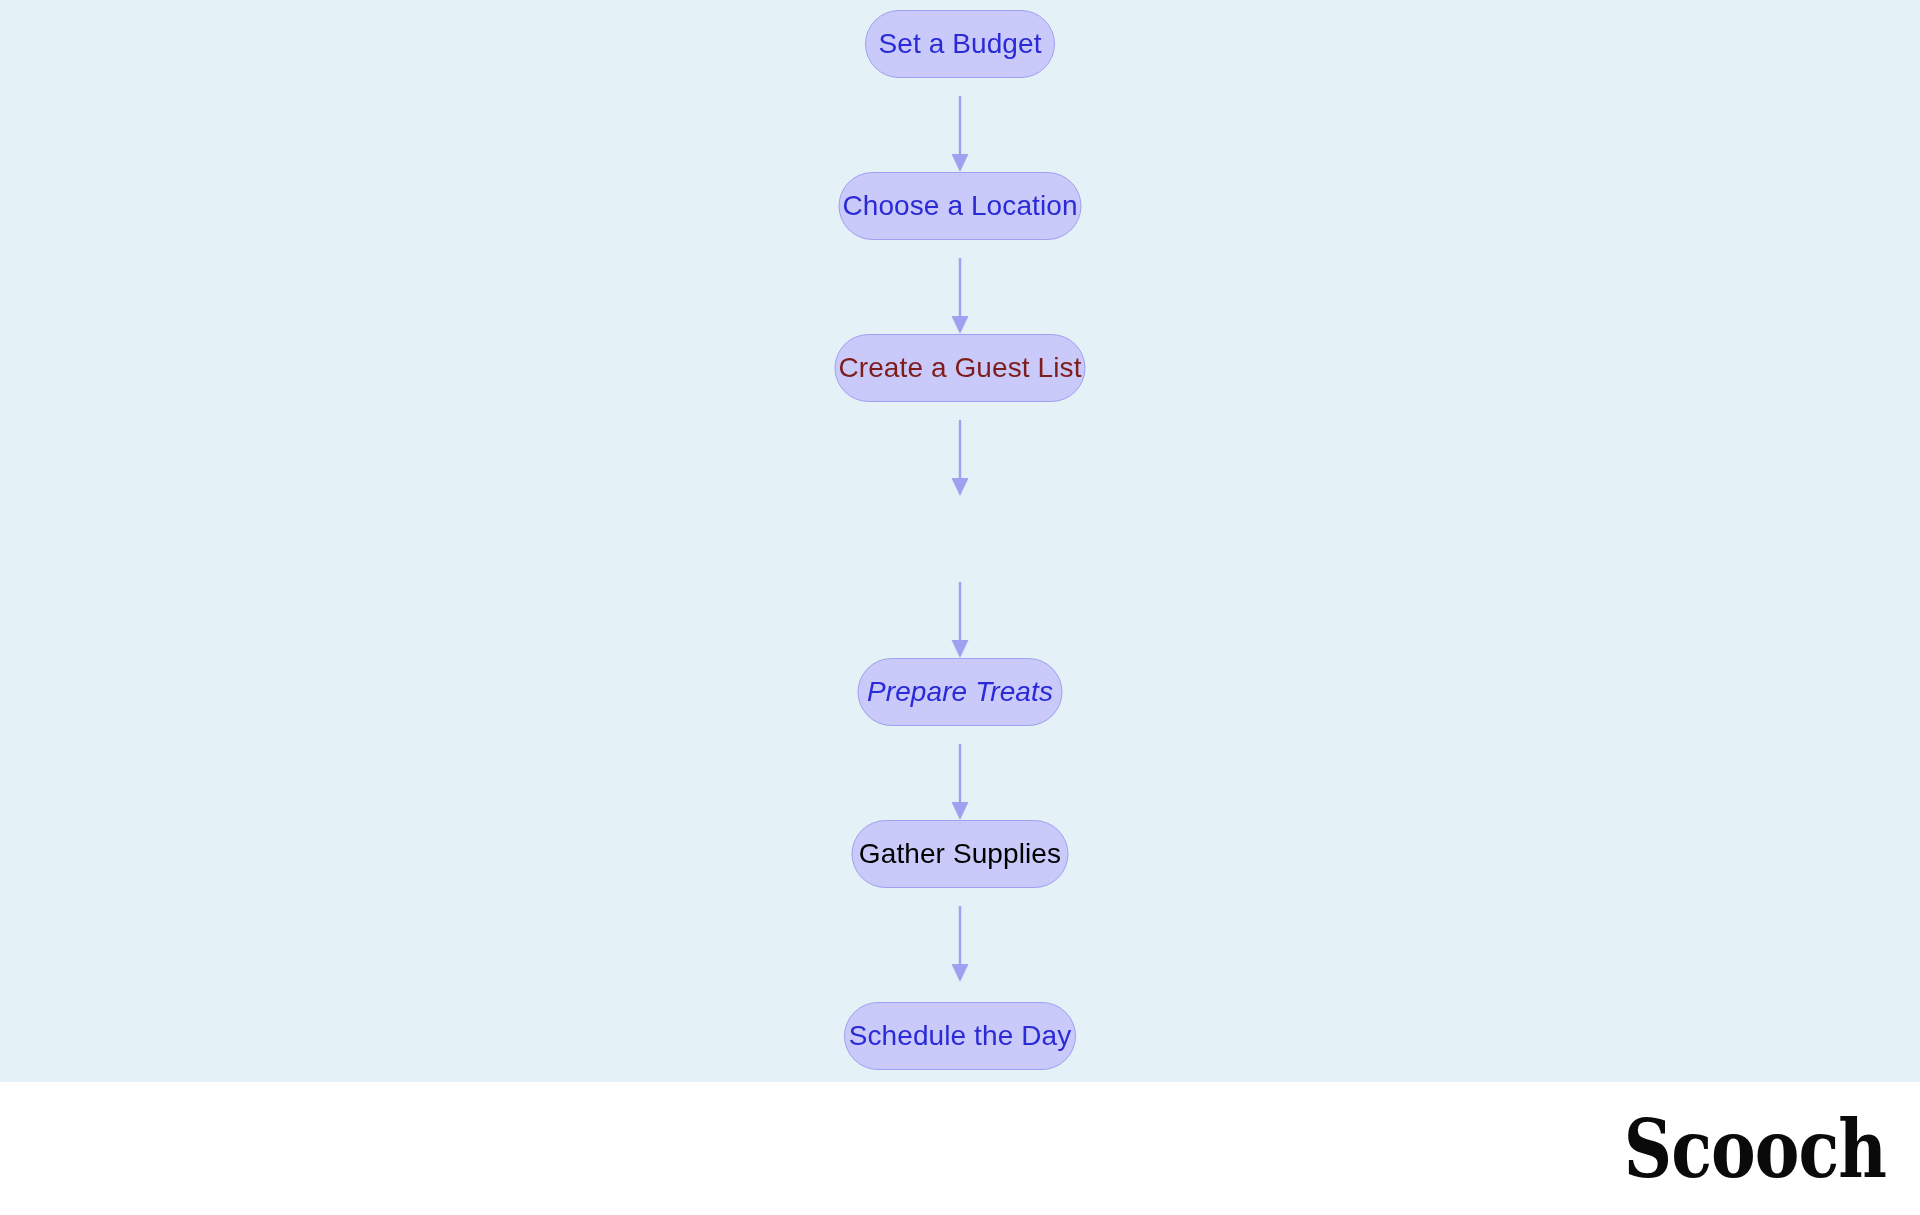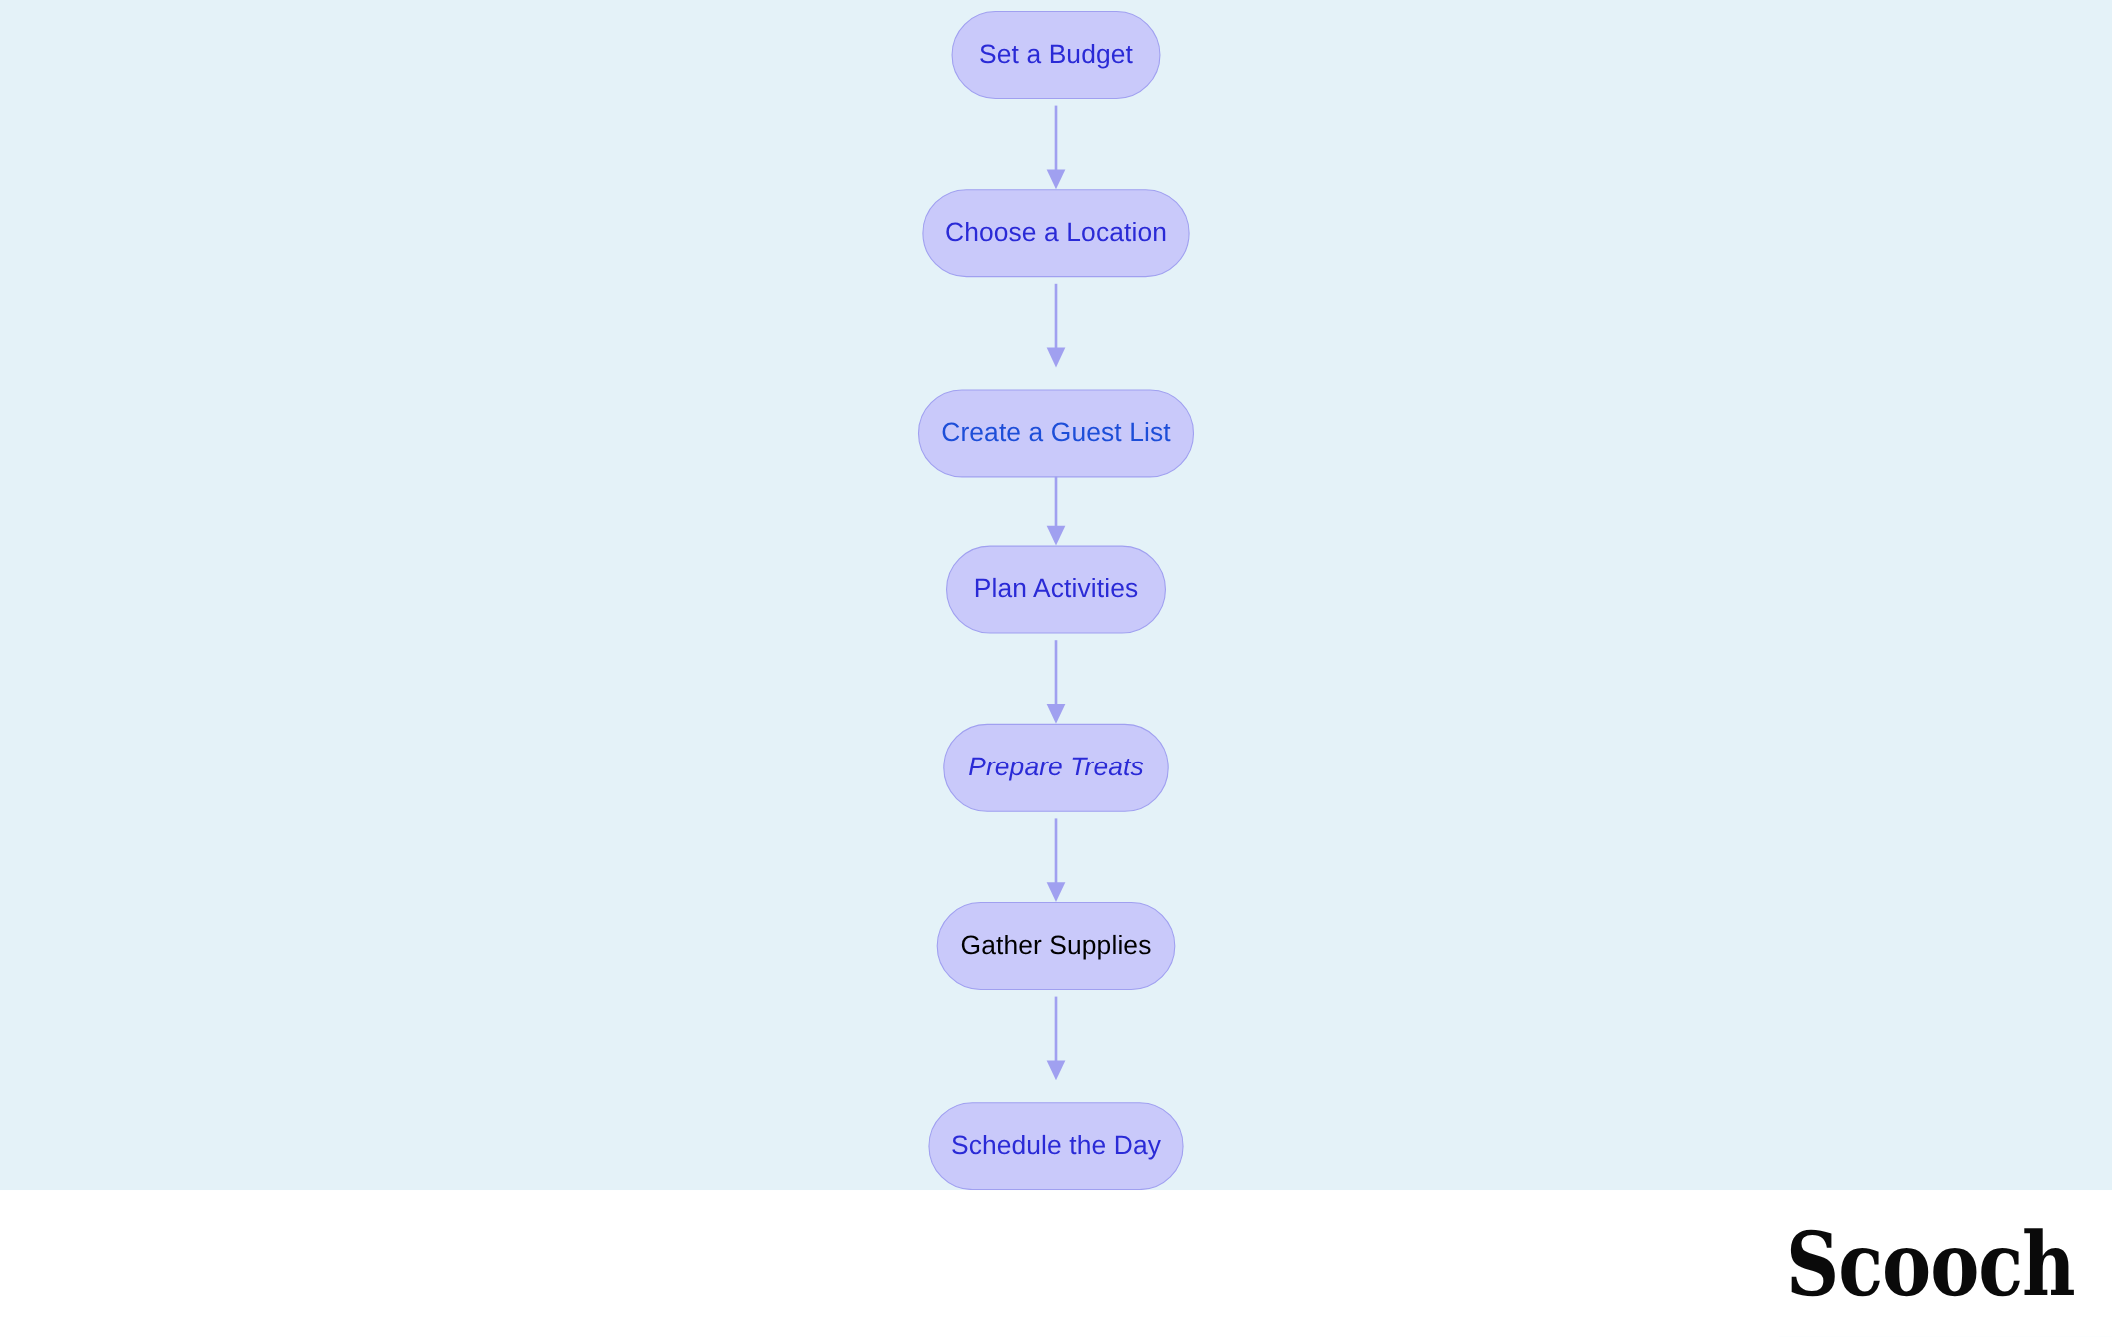--- a/index.html
+++ b/index.html
@@ -37,30 +37,30 @@
     position: absolute;
     left: 0;
     top: 0;
     width: 1920px;
     height: 1082px;
   }
 
   .node {
     position: absolute;
     box-sizing: border-box;
-    height: 80px;
+    height: 68px;
     transform: translateX(-50%);
     background: #c9c9fa;
     border: 1.6px solid #a0a0f0;
     border-radius: 43px;
     display: flex;
     align-items: center;
     justify-content: center;
     color: #2a2ad6;
-    font-size: 24px;
+    font-size: 28px;
     font-weight: 400;
     letter-spacing: 0.1px;
     white-space: nowrap;
     line-height: 1;
   }
 
   .edge {
     position: absolute;
     transform: translateX(-50%);
     width: 30px;
@@ -136,25 +136,22 @@
             <line x1="15" y1="0" x2="15" y2="59" stroke="#a0a0f0" stroke-width="2.4"></line>
             <polygon points="6.5,58 23.5,58 15,76" fill="#a0a0f0"></polygon>
           </svg>
         </div>
         <div class="node" style="left: 960px; top: 10px; width: 190px; background: rgb(201, 201, 250); border-color: rgb(160, 160, 240); color: rgb(42, 42, 214);">
           <span>Set a Budget</span>
         </div>
         <div class="node" style="left: 960px; top: 172px; width: 243px; background: rgb(201, 201, 250); border-color: rgb(160, 160, 240); color: rgb(42, 42, 214);">
           <span>Choose a Location</span>
         </div>
-        <div class="node" style="left: 960px; top: 334px; width: 251px; background: rgb(201, 201, 250); border-color: rgb(160, 160, 240); color: #1d4ed8; margin-top: 20px;">
+        <div class="node" style="left: 960px; top: 334px; width: 251px; background: rgb(201, 201, 250); border-color: rgb(160, 160, 240); color: #7f1d1d;">
           <span>Create a Guest List</span>
-        </div>
-        <div class="node" style="left: 960px; top: 496px; width: 200px; background: rgb(201, 201, 250); border-color: rgb(160, 160, 240); color: rgb(42, 42, 214);">
-          <span>Plan Activities</span>
         </div>
         <div class="node" style="left: 960px; top: 658px; width: 205px; background: rgb(201, 201, 250); border-color: rgb(160, 160, 240); color: rgb(42, 42, 214); font-style: italic;">
           <span>Prepare Treats</span>
         </div>
         <div class="node" style="left: 960px; top: 820px; width: 217px; background: rgb(201, 201, 250); border-color: rgb(160, 160, 240); color: #000000;">
           <span>Gather Supplies</span>
         </div>
         <div class="node" style="left: 960px; top: 982px; width: 232px; background: rgb(201, 201, 250); border-color: rgb(160, 160, 240); color: rgb(42, 42, 214); margin-top: 20px;">
           <span>Schedule the Day</span>
         </div>

